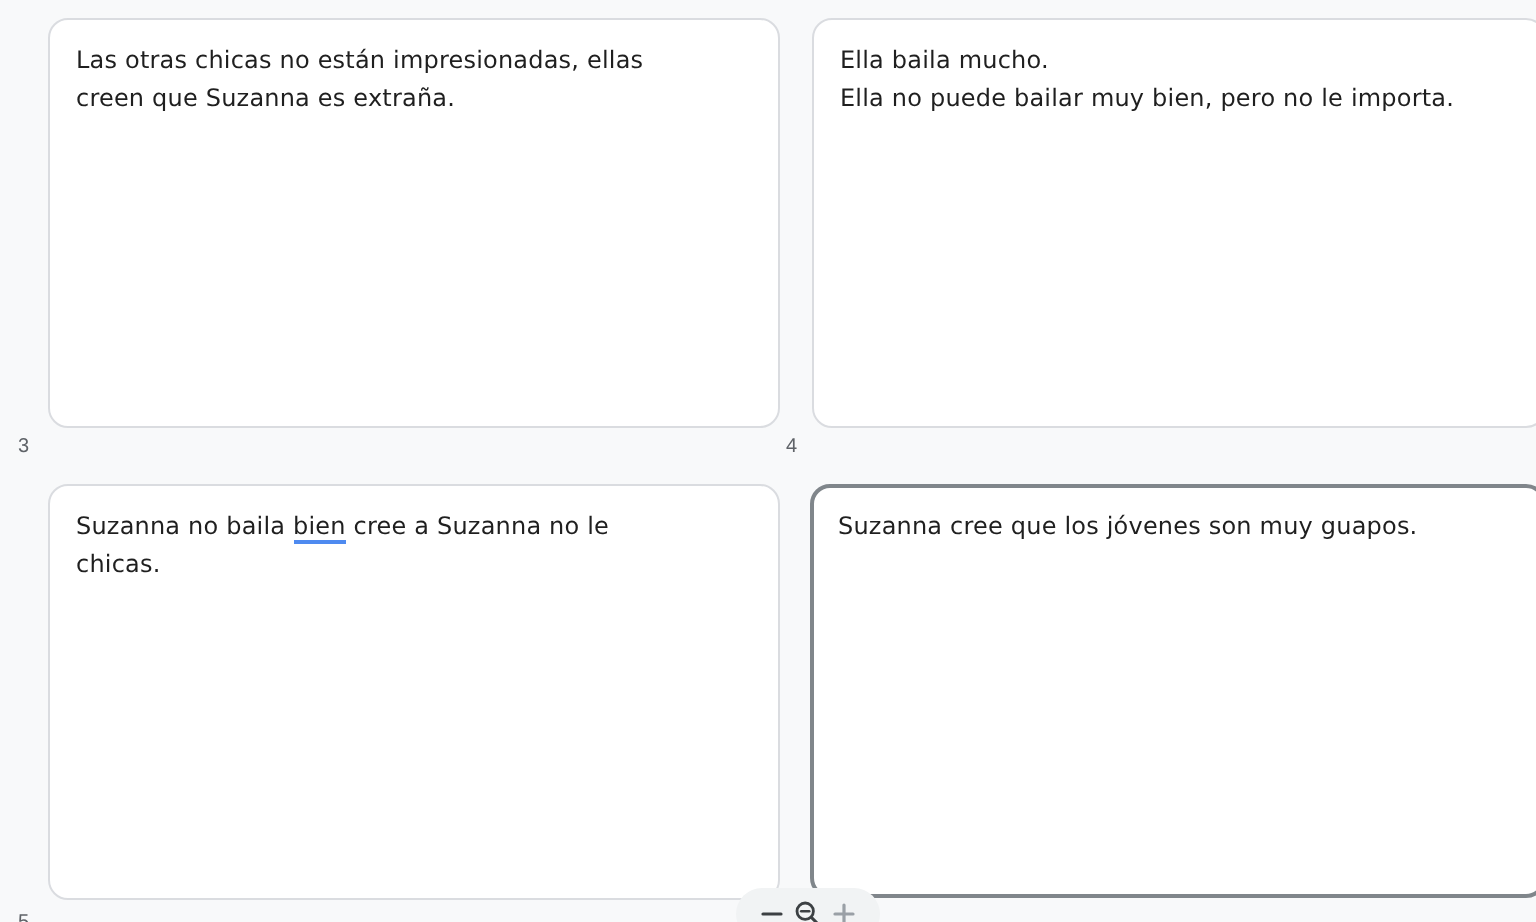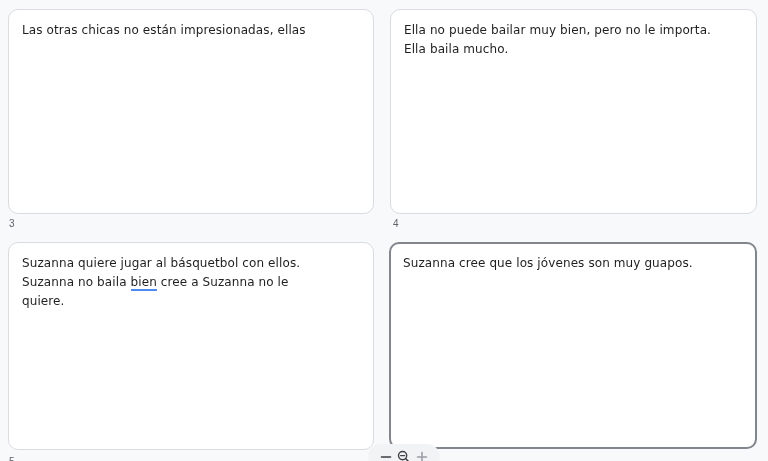--- a/index.html
+++ b/index.html
@@ -20,20 +20,21 @@
     width: 768px;
     height: 461px;
     overflow: hidden;
   }
   .slide-card {
     position: absolute;
     background: #ffffff;
     border: 1px solid #dadce0;
     border-radius: 10px;
     box-sizing: border-box;
+    margin-left: 16px;
   }
   .slide-card.selected {
     border: 2px solid #80868b;
   }
   .slide-text {
     padding: 11px 13px;
     font-size: 12px;
     line-height: 19px;
     color: #1f1f1f;
     letter-spacing: 0.1px;
@@ -82,37 +83,37 @@
   }
 </style>
 </head>
 <body>
 
 <div class="stage">
 
   <div class="slide-card" style="left:8px; top:9px; width:366px; height:205px;">
     <div class="slide-text">
       <div class="line">Las otras chicas no están impresionadas, ellas</div>
+      <div class="line">creen que Suzanna es extraña.</div>
     </div>
   </div>
   <div class="slide-number" style="left:9px; top:218px;">3</div>
 
   <div class="slide-card" style="left:390px; top:9px; width:367px; height:205px;">
     <div class="slide-text">
+      <div class="line">Ella baila mucho.</div>
       <div class="line">Ella no puede bailar muy bien, pero no le importa.</div>
-      <div class="line">Ella baila mucho.</div>
     </div>
   </div>
   <div class="slide-number" style="left:393px; top:218px;">4</div>
 
   <div class="slide-card" style="left:8px; top:242px; width:366px; height:208px;">
     <div class="slide-text">
-      <div class="line">Suzanna quiere jugar al básquetbol con ellos.</div>
       <div class="line"><span>Suzanna no baila </span><span class="underlined-word">bien</span><span> cree a Suzanna no le</span></div>
-      <div class="line">quiere.</div>
+      <div class="line">chicas.</div>
     </div>
   </div>
   <div class="slide-number" style="left:9px; top:456px;">5</div>
 
   <div class="slide-card selected" style="left:389px; top:242px; width:368px; height:207px;">
     <div class="slide-text" style="padding:10px 12px;">
       <div class="line">Suzanna cree que los jóvenes son muy guapos.</div>
     </div>
   </div>
 

